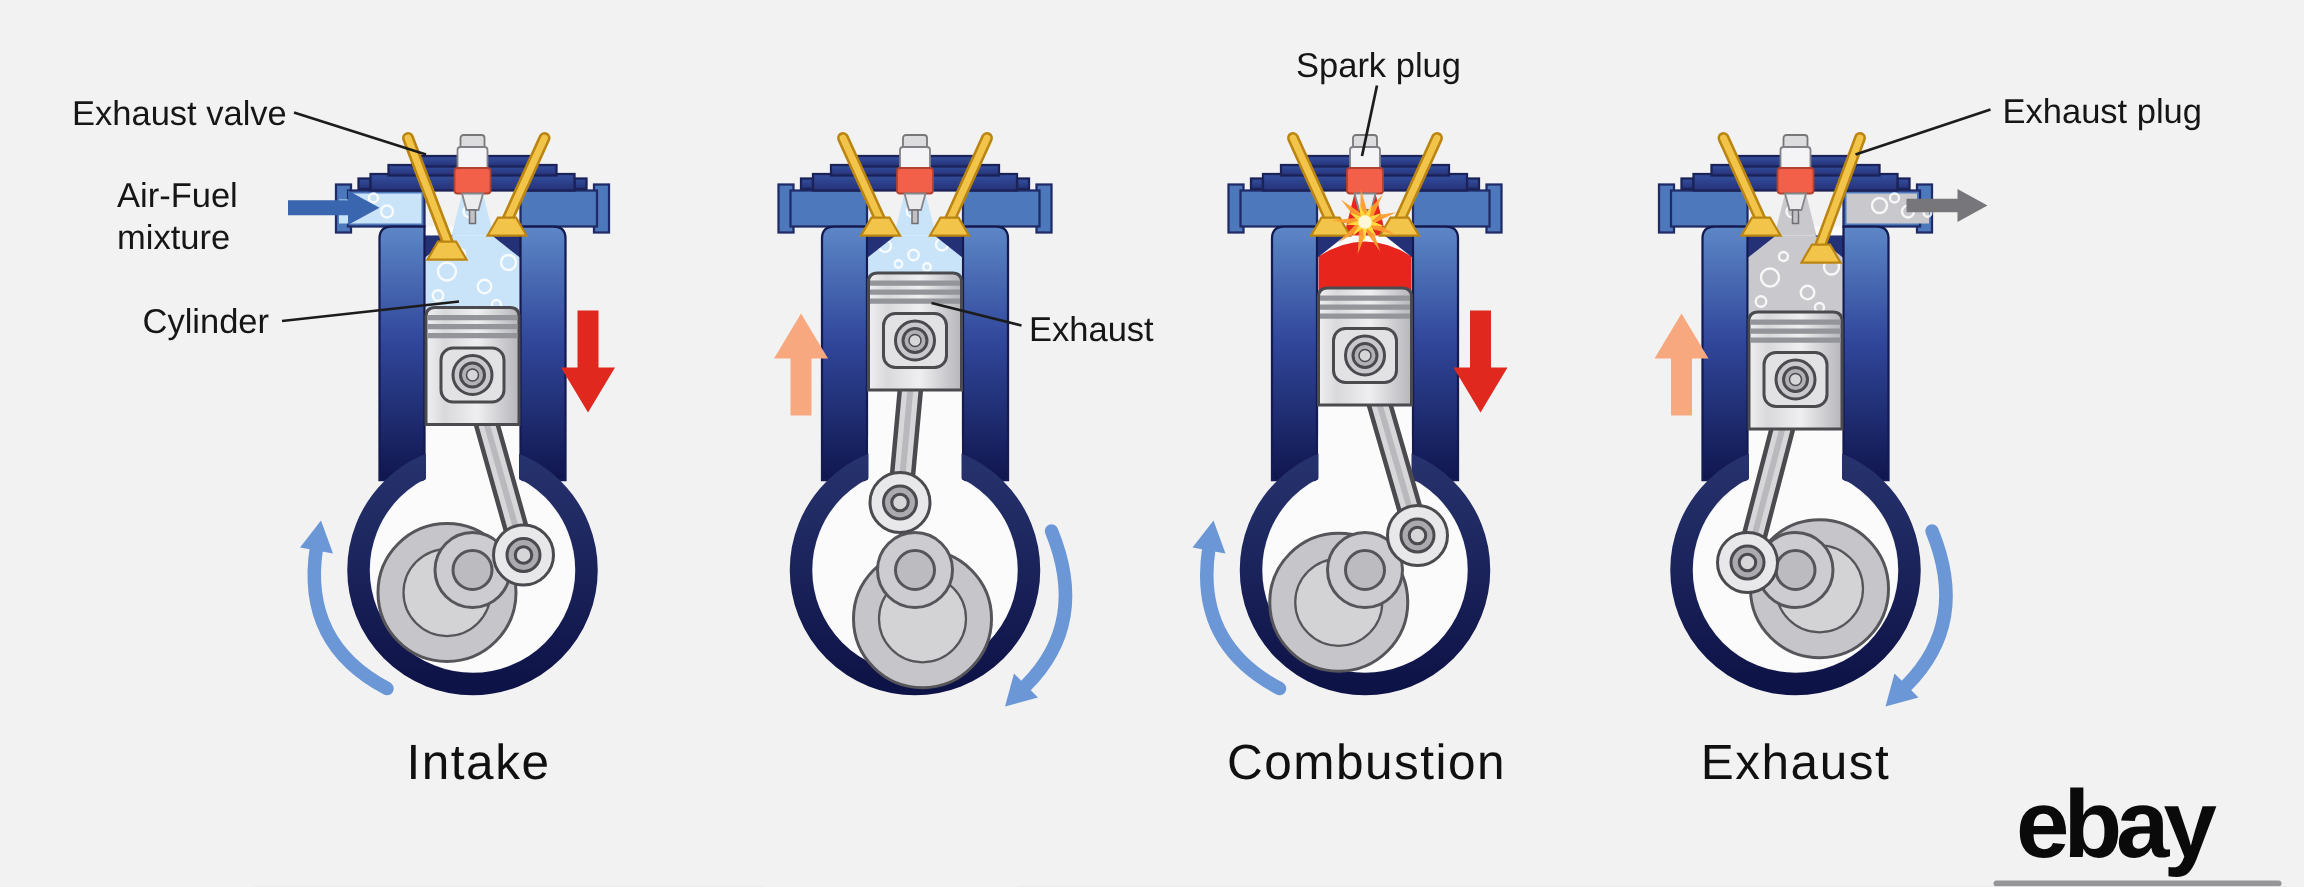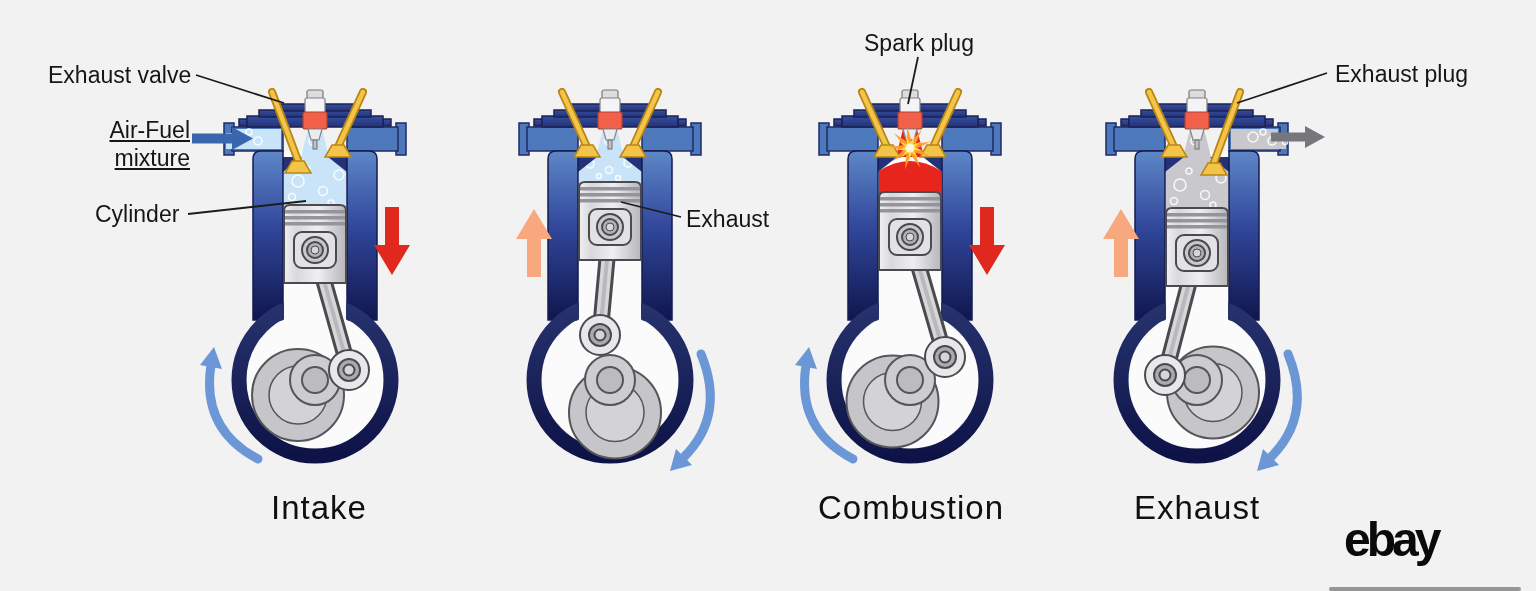--- a/index.html
+++ b/index.html
@@ -7,27 +7,27 @@
     position:relative;width:1536px;height:591px;overflow:hidden;
     background:#f2f2f3;font-family:"Liberation Sans",sans-serif;
   }
   .engine{position:absolute;top:85px;width:320px;height:400px;}
   .engine svg{display:block;width:320px;height:400px;}
   .overlay{position:absolute;left:0;top:0;width:1536px;height:591px;pointer-events:none;z-index:5;}
   .callout{
     position:absolute;font-size:23px;line-height:28px;color:#161616;
     white-space:nowrap;z-index:6;
   }
-  .callout.center{text-align:right;white-space:normal;text-decoration:underline;}
+  .callout.center{text-align:left;white-space:normal;}
   .stage{
     position:absolute;top:489px;transform:translateX(-50%);
     font-size:33px;font-weight:500;letter-spacing:1px;color:#101010;z-index:6;
   }
   .logo{
-    position:absolute;left:1344px;top:512px;font-size:48px;font-weight:bold;
+    position:absolute;left:1344px;top:512px;font-size:64px;font-weight:bold;
     letter-spacing:-4px;color:#0a0a0a;z-index:6;
   }
   .logo-sub{
     position:absolute;left:1329px;top:587px;width:192px;height:4px;
     background:#96969a;border-radius:2px;z-index:6;
   }
 </style>
 </head>
 <body>
 

